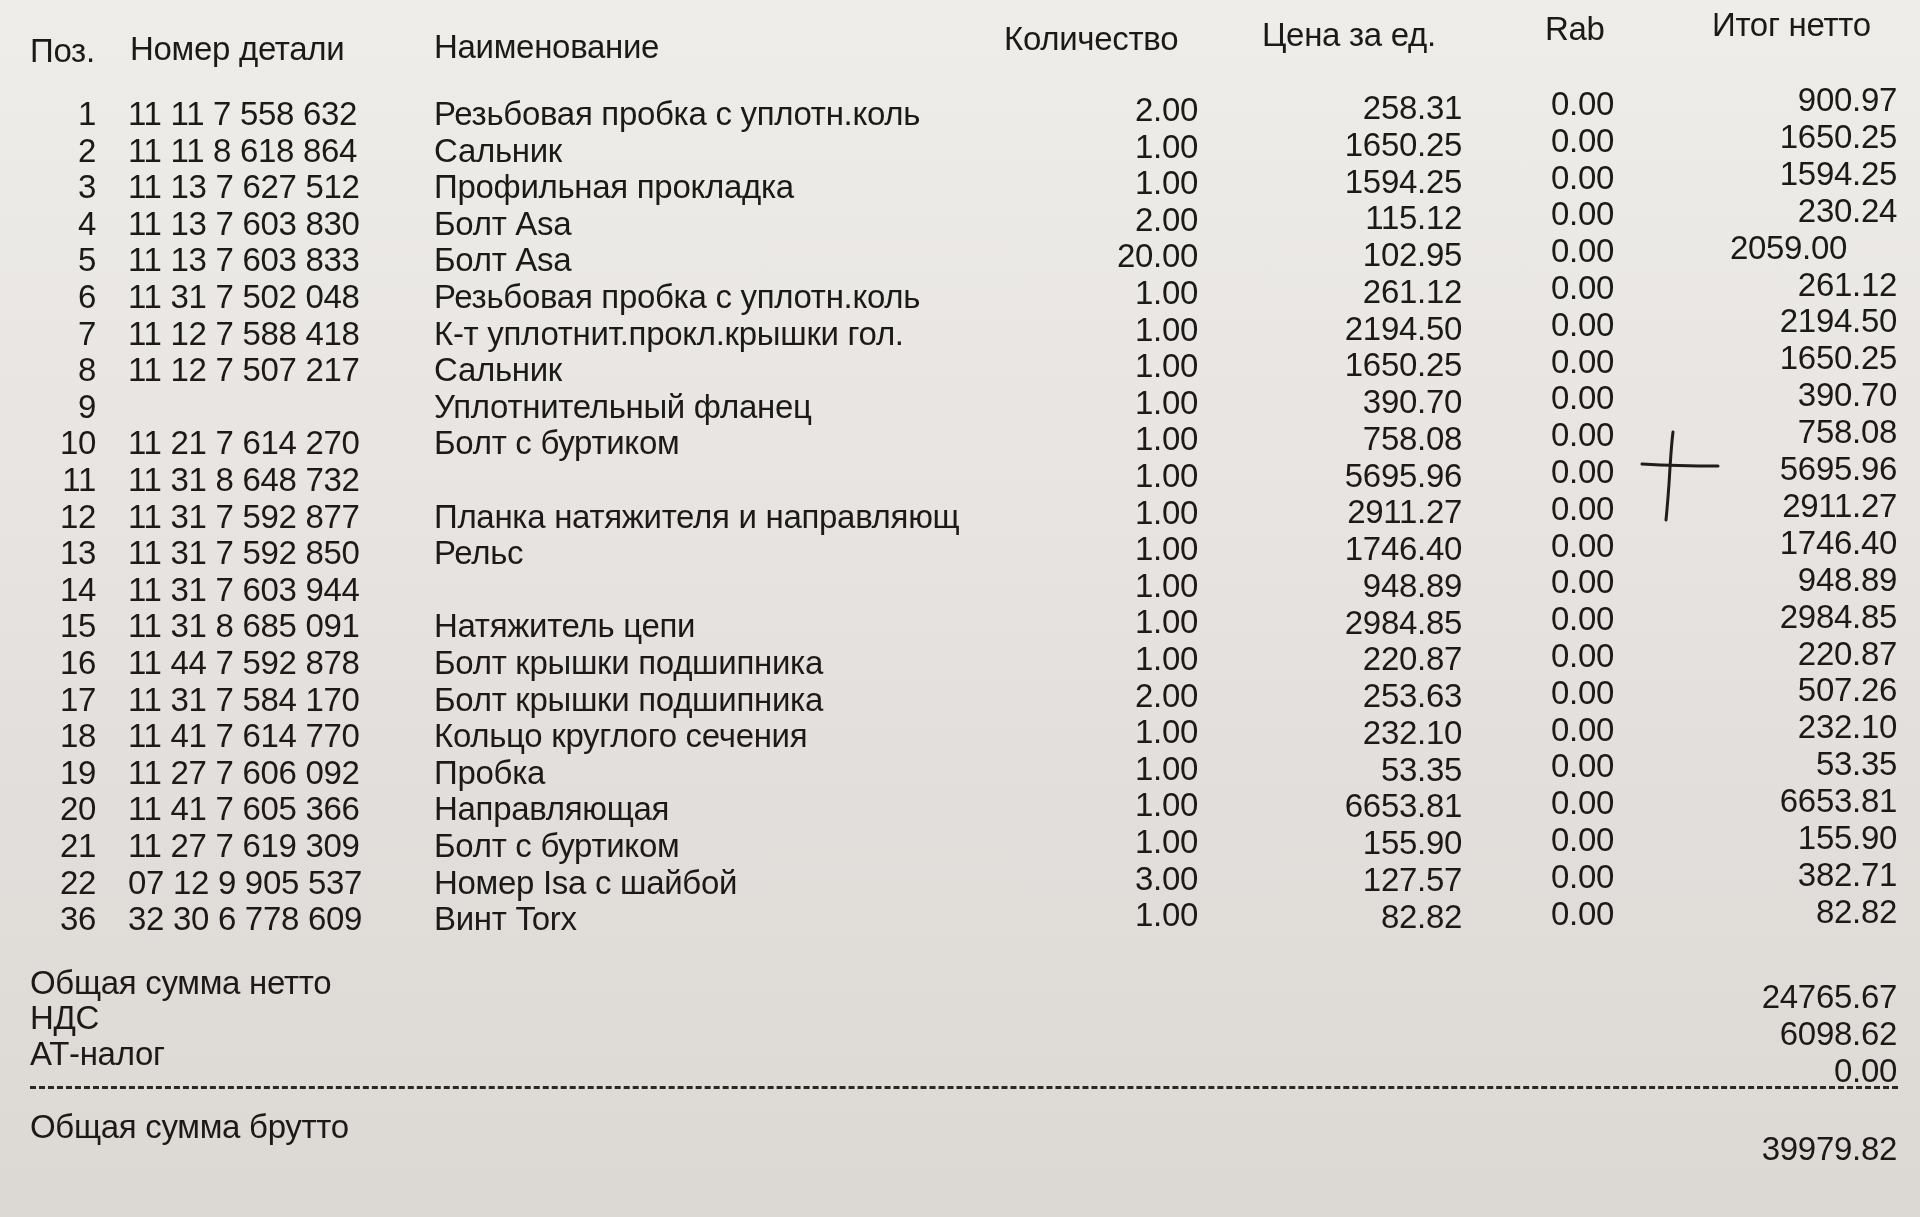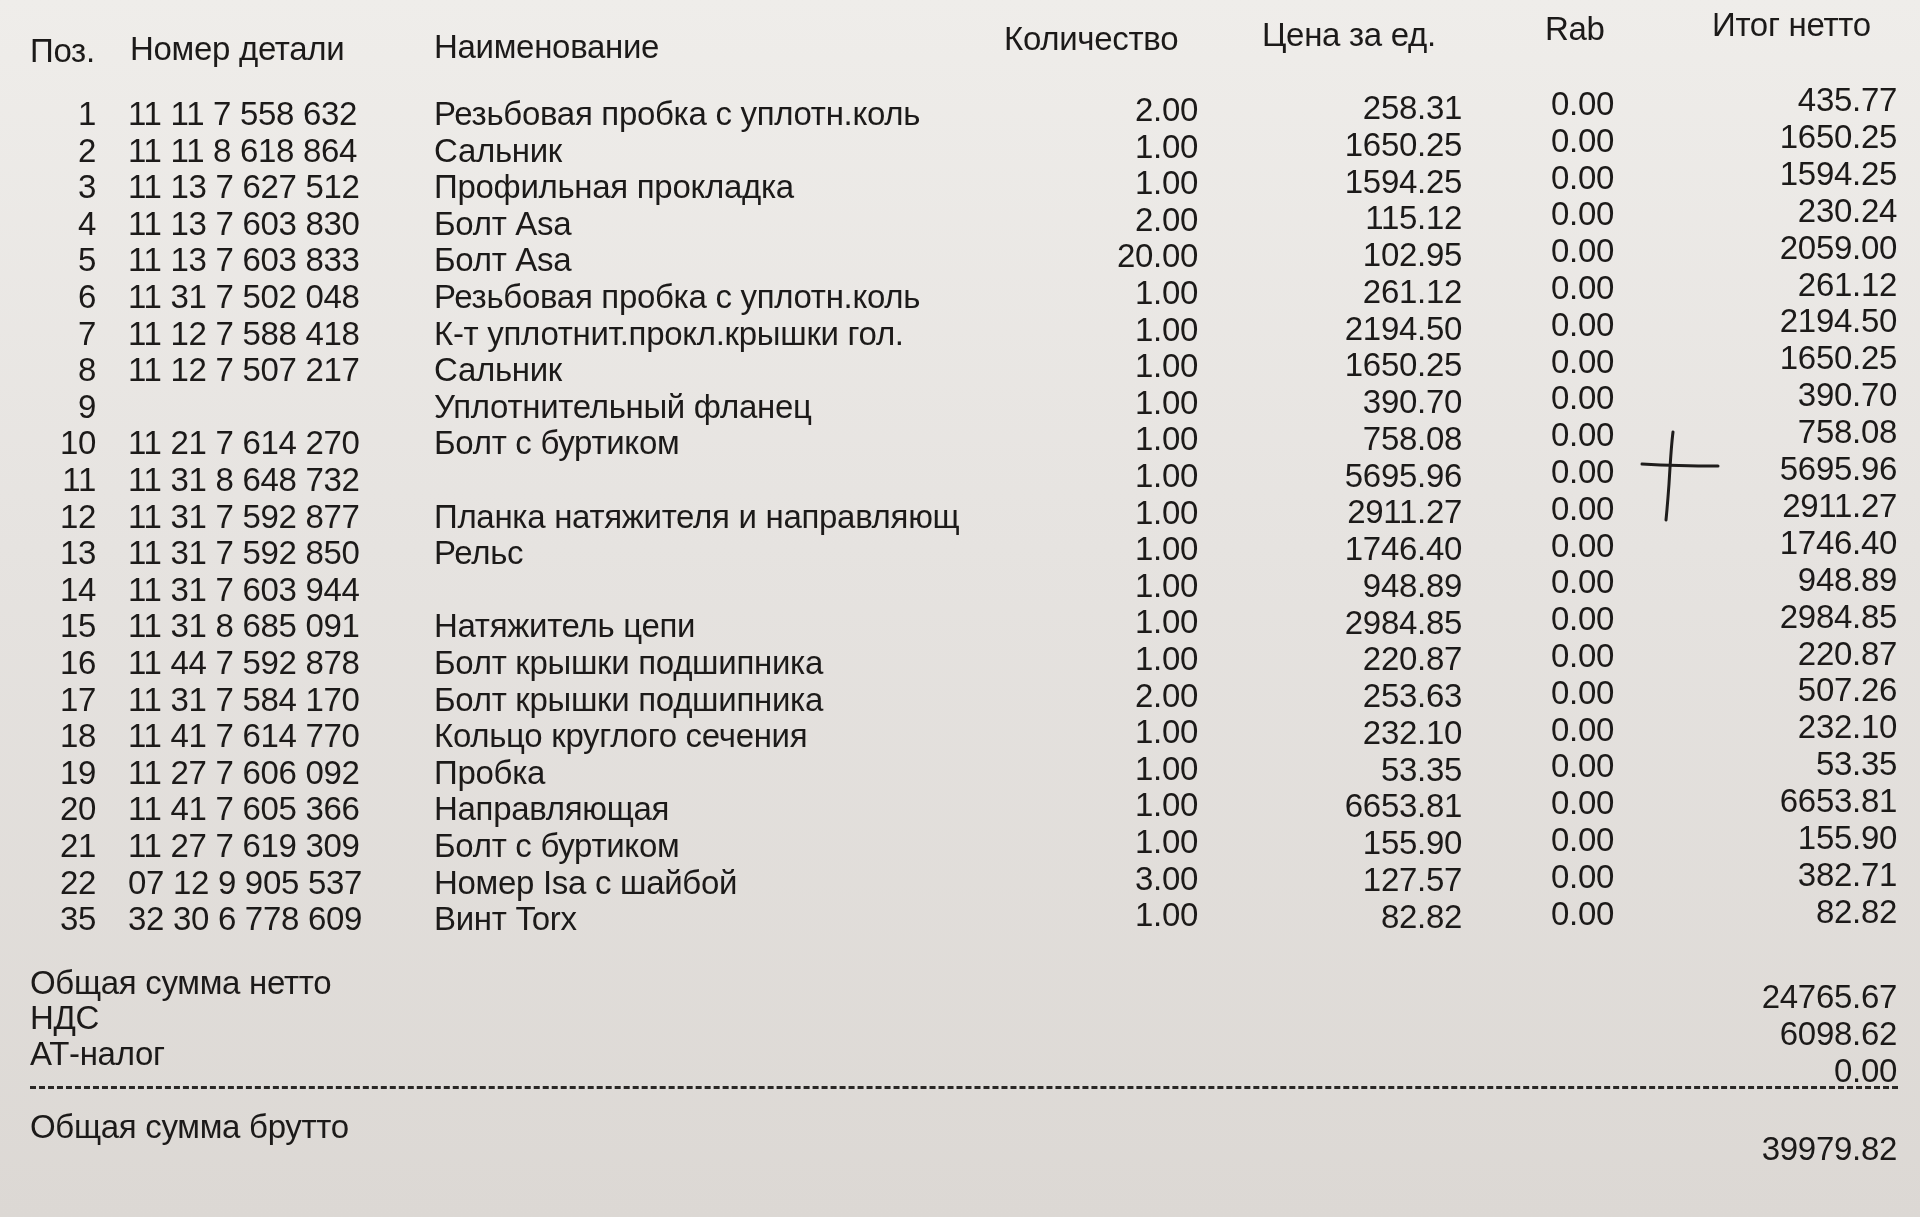--- a/index.html
+++ b/index.html
@@ -41,21 +41,21 @@
 <div class="abs hdr" style="left:1712px; top:6px;">Итог нетто</div>
 
 <div id="rows">
     <div class="row" style="top: 96px;">
       <div class="abs cell c-pos num">1</div>
       <div class="abs cell c-part">11 11 7 558 632</div>
       <div class="abs cell c-name">Резьбовая пробка с уплотн.коль</div>
       <div class="abs cell c-qty num" style="top: -4px;">2.00</div>
       <div class="abs cell c-price num" style="top: -6px;">258.31</div>
       <div class="abs cell c-rab num" style="top: -10px;">0.00</div>
-      <div class="abs cell c-total num" style="top: -14px;">435.77</div>
+      <div class="abs cell c-total num" style="top: -14px;">900.97</div>
     </div>
     <div class="row" style="top: 132.6px;">
       <div class="abs cell c-pos num">2</div>
       <div class="abs cell c-part">11 11 8 618 864</div>
       <div class="abs cell c-name">Сальник</div>
       <div class="abs cell c-qty num" style="top: -4px;">1.00</div>
       <div class="abs cell c-price num" style="top: -5.85px;">1650.25</div>
       <div class="abs cell c-rab num" style="top: -9.8px;">0.00</div>
       <div class="abs cell c-total num" style="top: -13.7px;">1650.25</div>
     </div>
@@ -77,21 +77,21 @@
       <div class="abs cell c-rab num" style="top: -9.4px;">0.00</div>
       <div class="abs cell c-total num" style="top: -13.1px;">230.24</div>
     </div>
     <div class="row" style="top: 242.4px;">
       <div class="abs cell c-pos num">5</div>
       <div class="abs cell c-part">11 13 7 603 833</div>
       <div class="abs cell c-name">Болт Asa</div>
       <div class="abs cell c-qty num" style="top: -4px;">20.00</div>
       <div class="abs cell c-price num" style="top: -5.4px;">102.95</div>
       <div class="abs cell c-rab num" style="top: -9.2px;">0.00</div>
-      <div class="abs cell c-total num" style="top: -12.8px;">2059.00</div>
+      <div class="abs cell c-total num" style="top: -12.8px; text-align: center;">2059.00</div>
     </div>
     <div class="row" style="top: 279px;">
       <div class="abs cell c-pos num">6</div>
       <div class="abs cell c-part">11 31 7 502 048</div>
       <div class="abs cell c-name">Резьбовая пробка с уплотн.коль</div>
       <div class="abs cell c-qty num" style="top: -4px;">1.00</div>
       <div class="abs cell c-price num" style="top: -5.25px;">261.12</div>
       <div class="abs cell c-rab num" style="top: -9px;">0.00</div>
       <div class="abs cell c-total num" style="top: -12.5px;">261.12</div>
     </div>
@@ -230,21 +230,21 @@
     <div class="row" style="top: 864.6px;">
       <div class="abs cell c-pos num">22</div>
       <div class="abs cell c-part">07 12 9 905 537</div>
       <div class="abs cell c-name">Номер Isa с шайбой</div>
       <div class="abs cell c-qty num" style="top: -4px;">3.00</div>
       <div class="abs cell c-price num" style="top: -2.85px;">127.57</div>
       <div class="abs cell c-rab num" style="top: -5.8px;">0.00</div>
       <div class="abs cell c-total num" style="top: -7.7px;">382.71</div>
     </div>
     <div class="row" style="top: 901.2px;">
-      <div class="abs cell c-pos num">35</div>
+      <div class="abs cell c-pos num">36</div>
       <div class="abs cell c-part">32 30 6 778 609</div>
       <div class="abs cell c-name">Винт Torx</div>
       <div class="abs cell c-qty num" style="top: -4px;">1.00</div>
       <div class="abs cell c-price num" style="top: -2.7px;">82.82</div>
       <div class="abs cell c-rab num" style="top: -5.6px;">0.00</div>
       <div class="abs cell c-total num" style="top: -7.4px;">82.82</div>
     </div>
   </div>
 
 <svg class="mark" viewBox="0 0 80 96">

